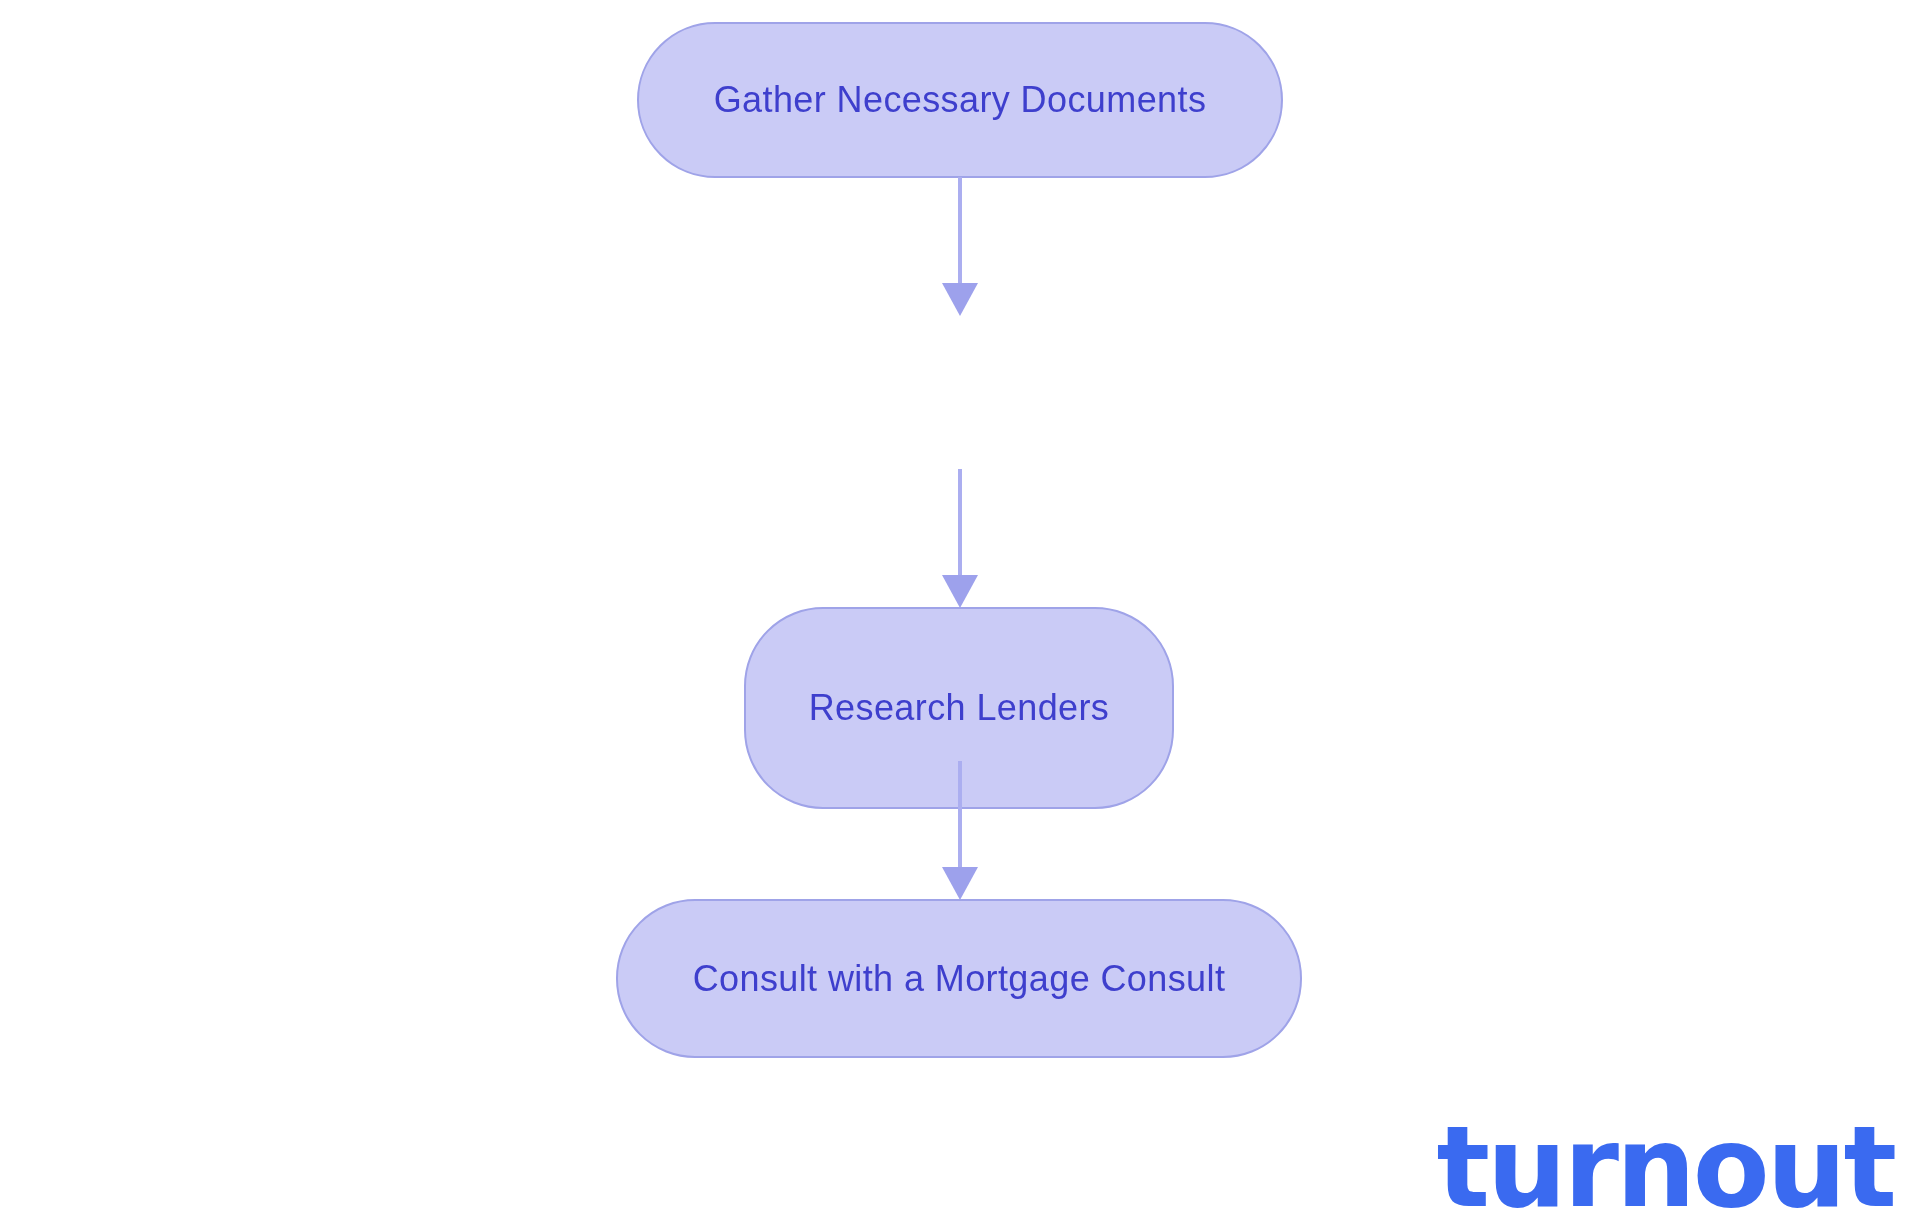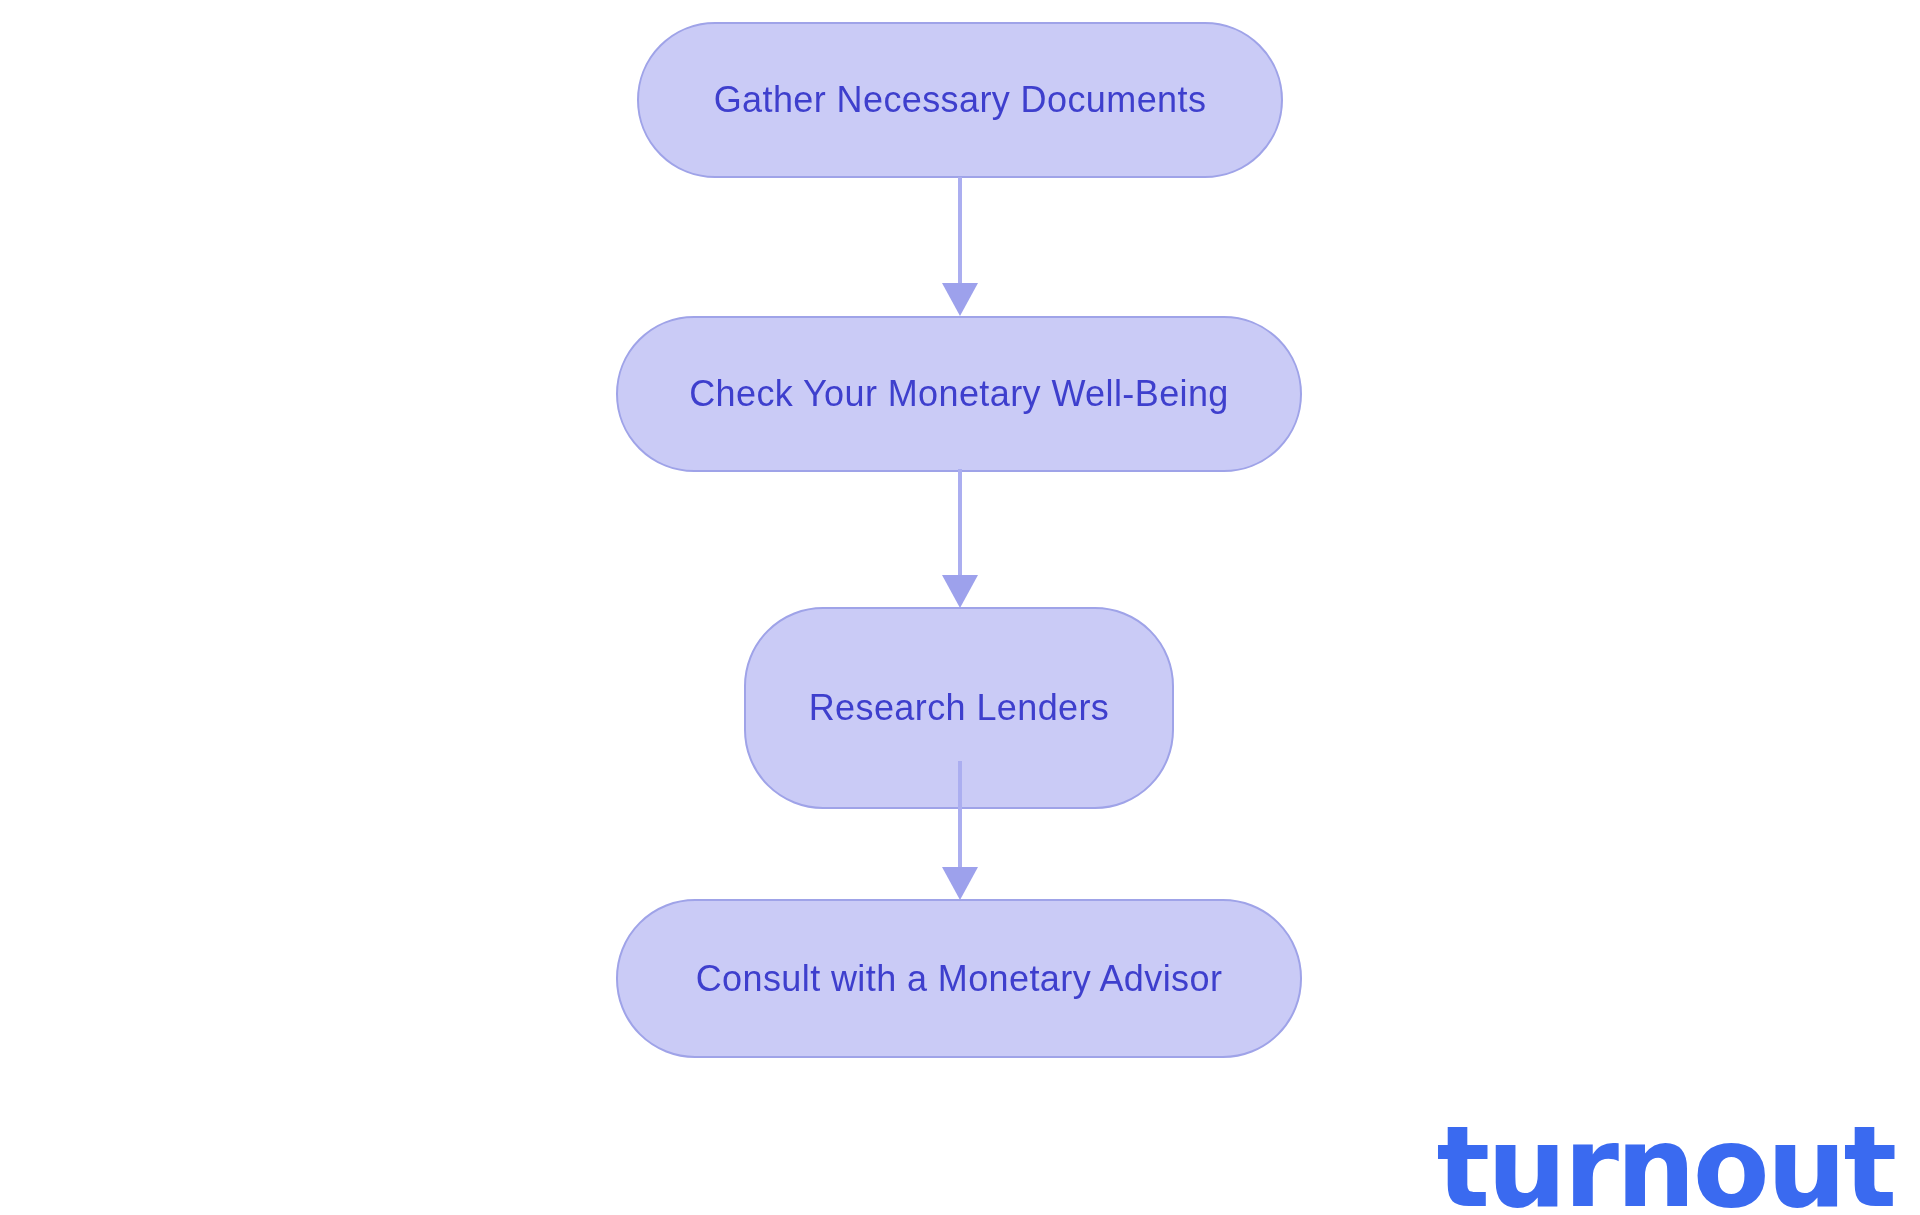--- a/index.html
+++ b/index.html
@@ -64,37 +64,34 @@
 
   <div class="node node-1">
     <span class="node-label">Gather Necessary Documents</span>
   </div>
 
   <svg class="connector connector-1" viewBox="0 0 40 139">
     <line x1="20" y1="0" x2="20" y2="110" stroke="#abaef0" stroke-width="4"></line>
     <polygon points="2,106 38,106 20,139" fill="#9da1ec"></polygon>
   </svg>
 
-  <div class="node node-2">
-    <span class="node-label">Check Your Monetary Well-Being</span>
-  </div>
 
   <svg class="connector connector-2" viewBox="0 0 40 139">
     <line x1="20" y1="0" x2="20" y2="110" stroke="#abaef0" stroke-width="4"></line>
     <polygon points="2,106 38,106 20,139" fill="#9da1ec"></polygon>
   </svg>
 
   <div class="node node-3">
     <span class="node-label">Research Lenders</span>
   </div>
 
   <svg class="connector connector-3" viewBox="0 0 40 139">
     <line x1="20" y1="0" x2="20" y2="110" stroke="#abaef0" stroke-width="4"></line>
     <polygon points="2,106 38,106 20,139" fill="#9da1ec"></polygon>
   </svg>
 
   <div class="node node-4">
-    <span class="node-label">Consult with a Monetary Advisor</span>
+    <span class="node-label">Consult with a Mortgage Consult</span>
   </div>
 
   <div class="logo">turnout</div>
 
 </div>
 
 </body></html>

